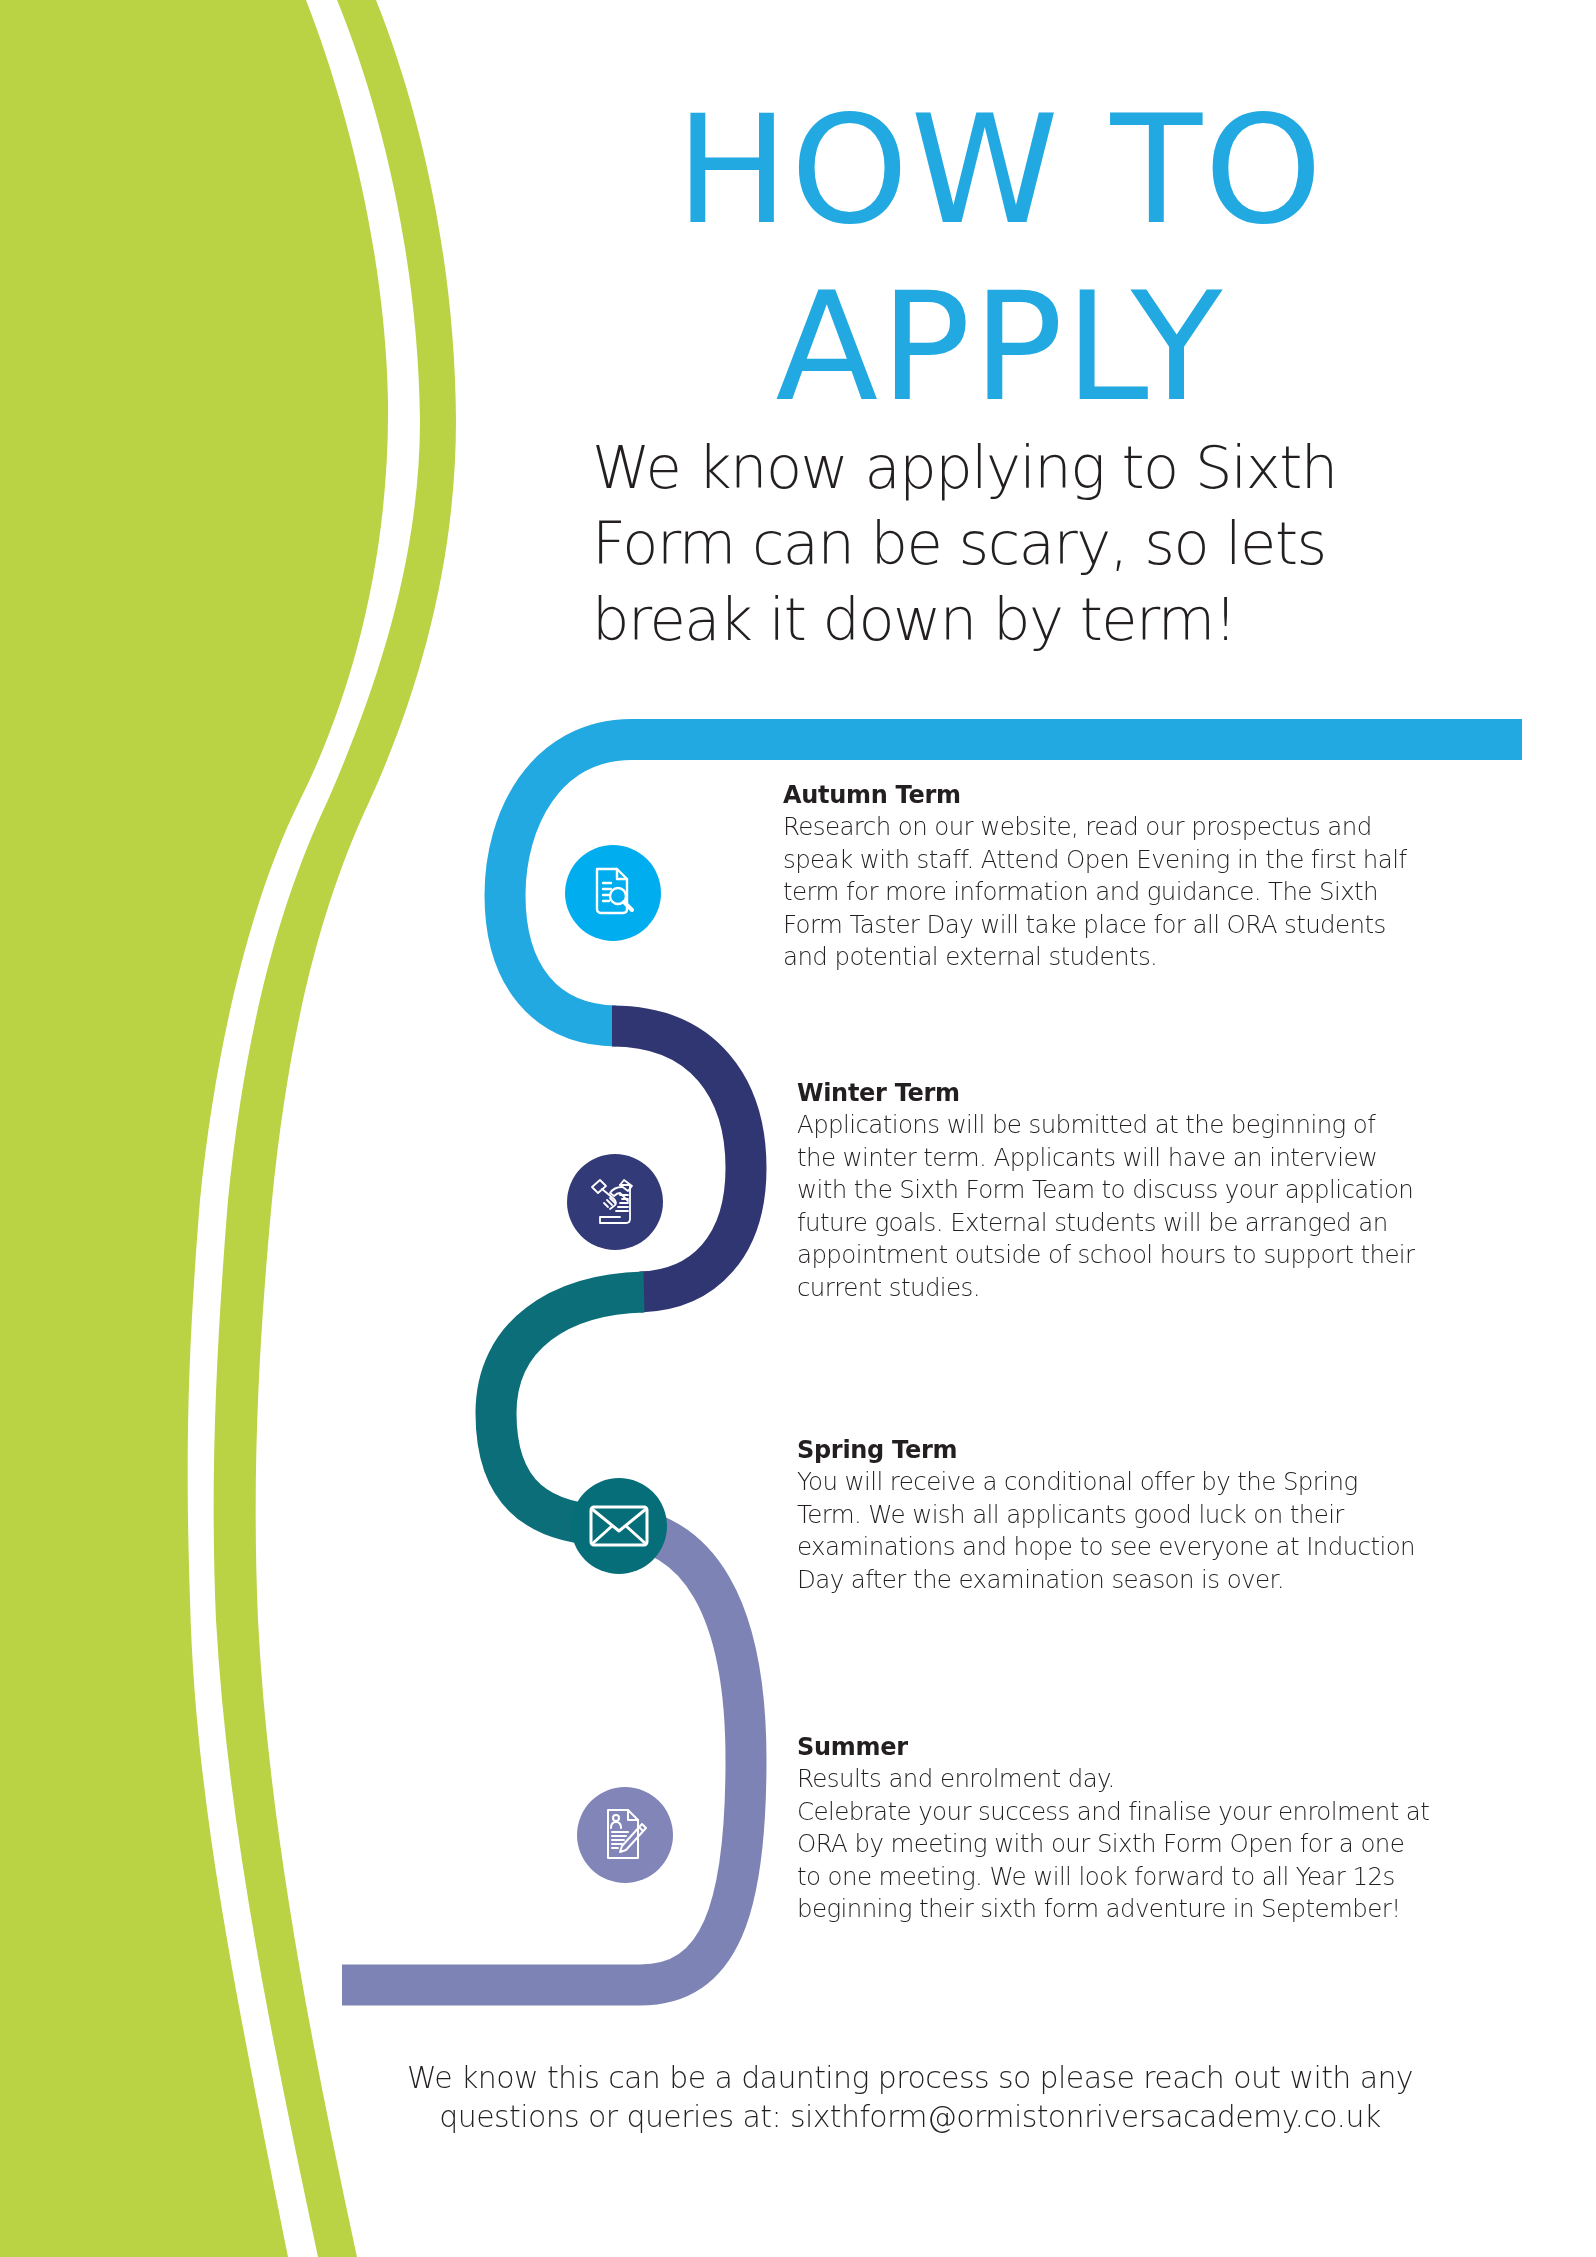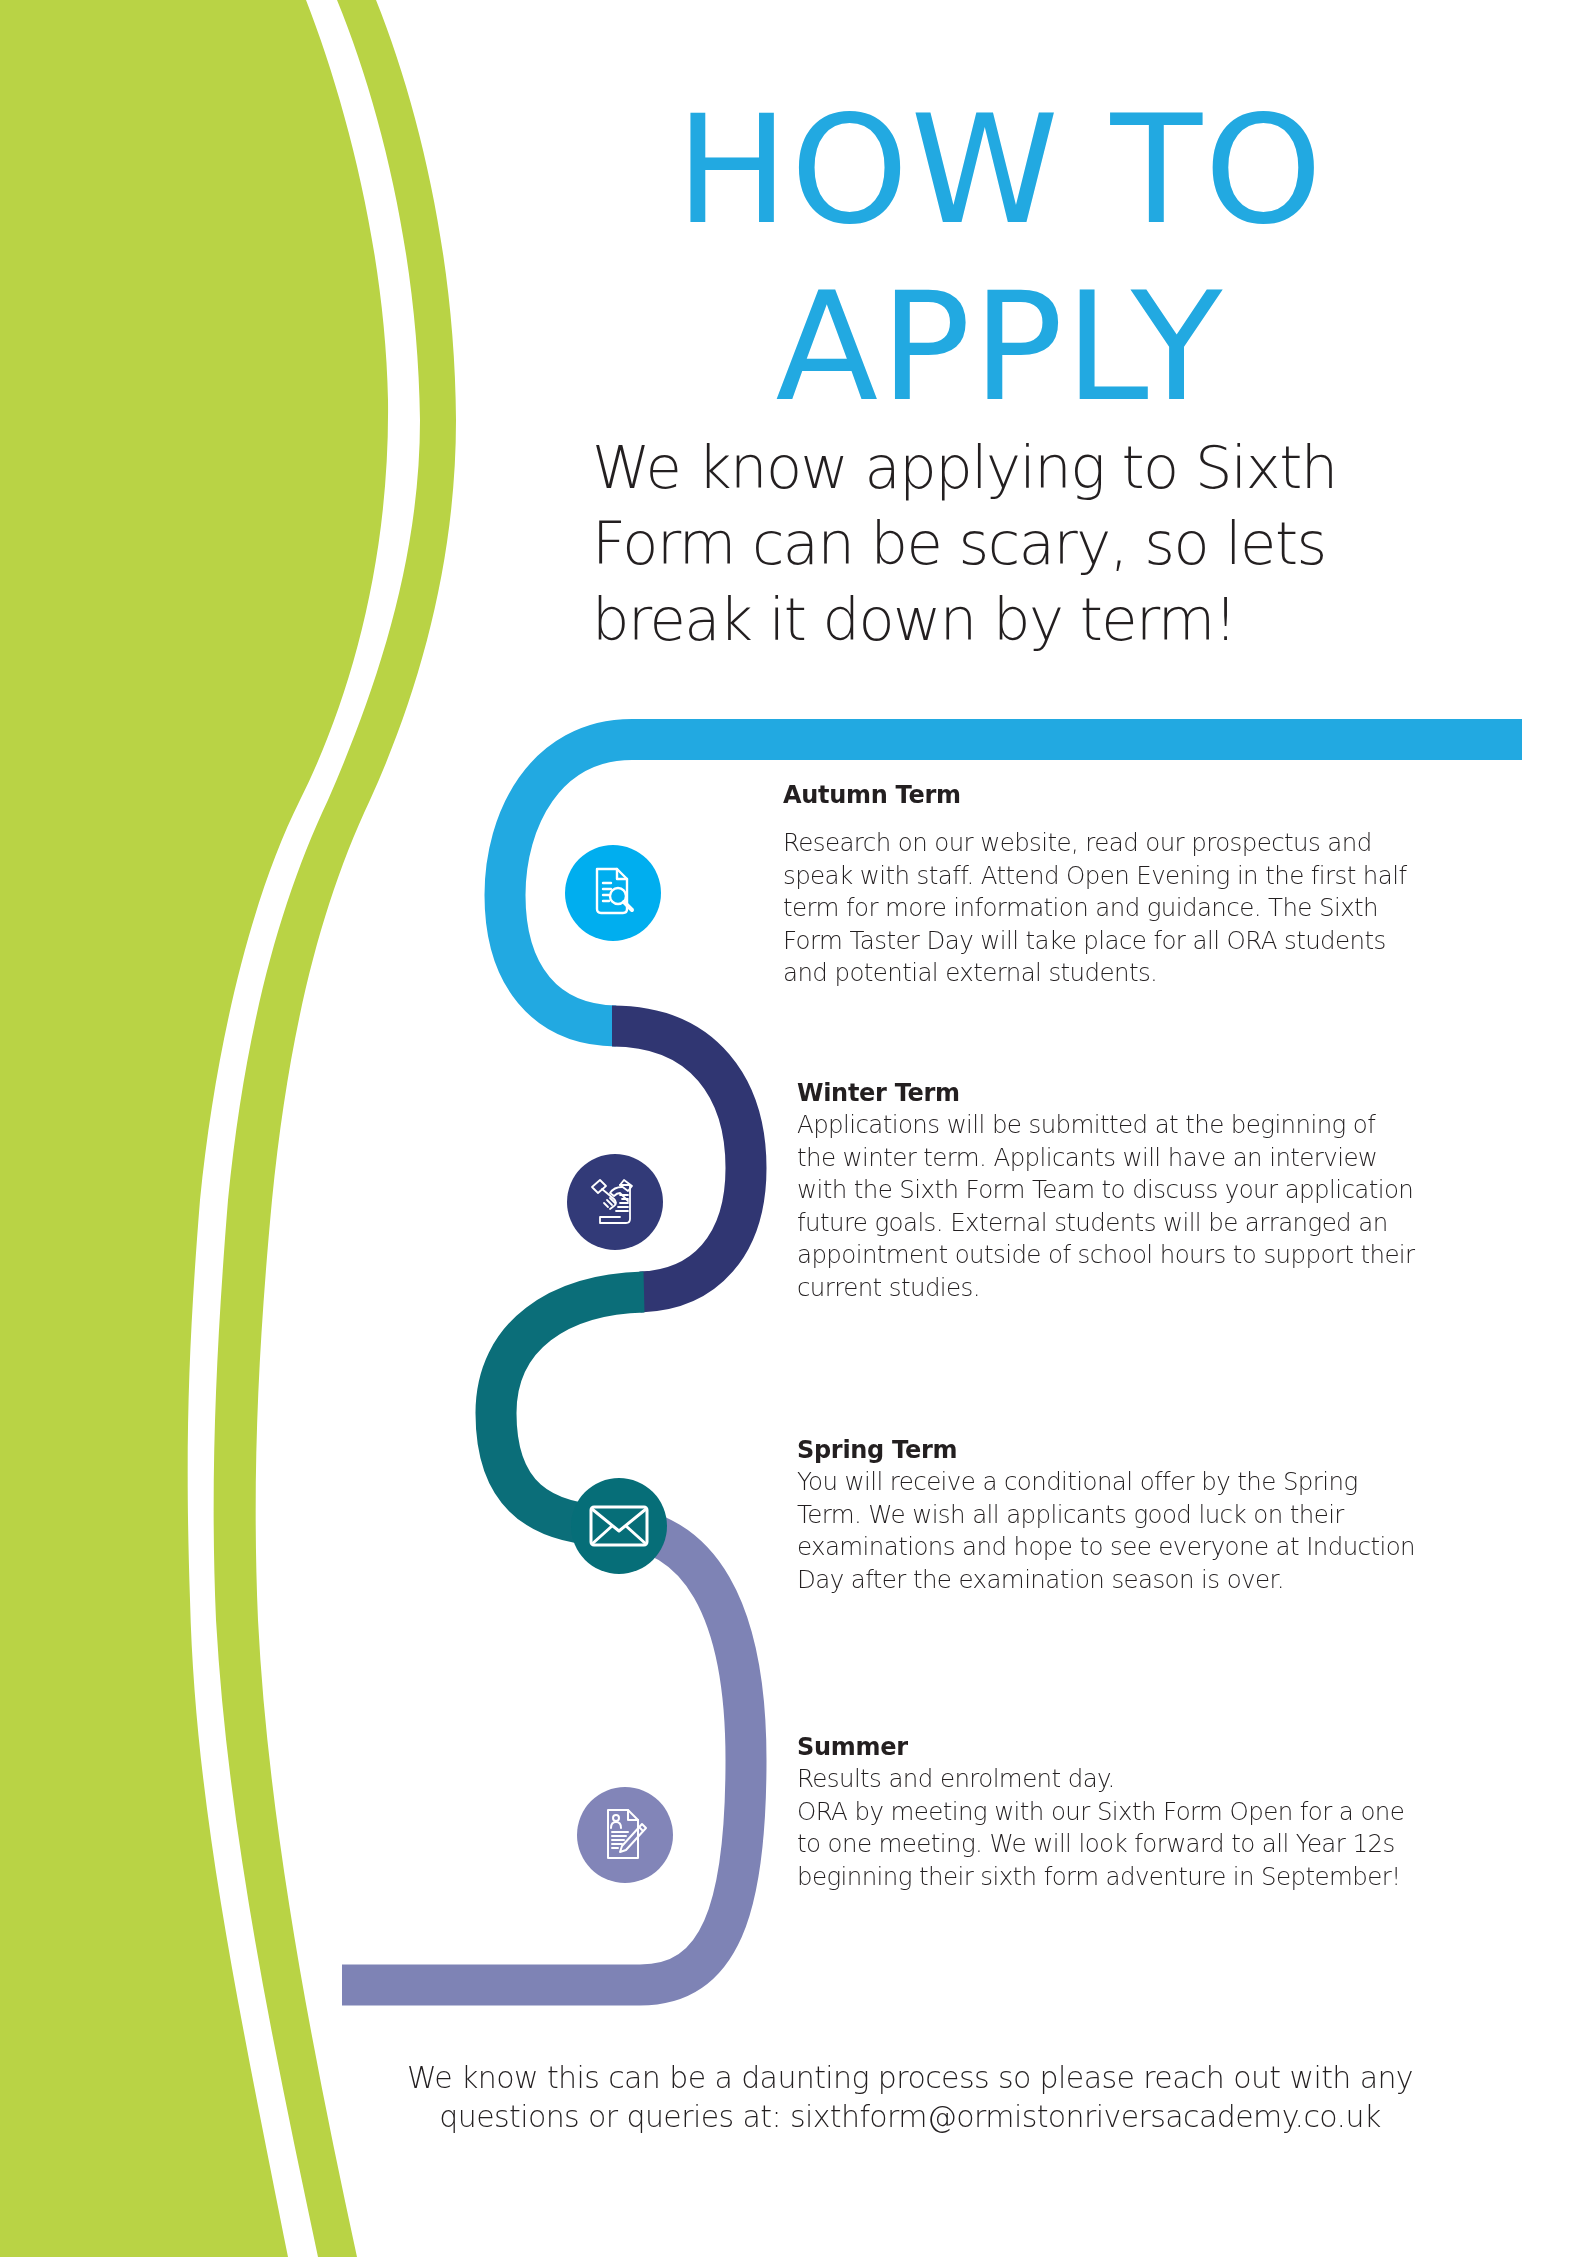--- a/index.html
+++ b/index.html
@@ -28,21 +28,21 @@
       font-family: "DejaVu Sans", sans-serif;
     }
     .step .heading {
       display: block; font-weight: bold; font-size: 24px; line-height: 32px;
       letter-spacing: -0.3px;
     }
     .step .body-line {
       display: block; font-size: 24.5px; line-height: 32.5px; font-weight: 300;
       white-space: nowrap; letter-spacing: -0.6px;
     }
-    .step-autumn .heading { margin-bottom: 16px; }
+    .step-autumn .heading { }
     .icon-circle {
       position: absolute; border-radius: 50%; width: 96px; height: 96px;
       display: flex; align-items: center; justify-content: center;
     }
     .footer {
       position: absolute; left: 350px; width: 1120px; top: 2058px;
       text-align: center; color: #231f20;
       font-family: "DejaVu Sans", sans-serif; font-weight: 300;
       font-size: 30px; line-height: 39px; letter-spacing: -0.6px;
     }
@@ -153,20 +153,21 @@
   <span class="heading">Spring Term</span>
   <span class="body-line">You will receive a conditional offer by the Spring</span>
   <span class="body-line">Term.  We wish all applicants good luck on their</span>
   <span class="body-line">examinations and hope to see everyone at Induction</span>
   <span class="body-line">Day after the examination season is over.</span>
 </div>
 
 <div class="step" style="left:797px; top:1731px;">
   <span class="heading">Summer</span>
   <span class="body-line">Results and enrolment day.</span>
+  <span class="body-line">Celebrate your success and finalise your enrolment at</span>
   <span class="body-line">ORA by meeting with our Sixth Form Open for a one</span>
   <span class="body-line">to one meeting. We will look forward to all Year 12s</span>
   <span class="body-line">beginning their sixth form adventure in September!</span>
 </div>
 
 <div class="footer">
   <span>We know this can be a daunting process so please reach out with any</span>
   <span>questions or queries at: sixthform@ormistonriversacademy.co.uk</span>
 </div>
 

